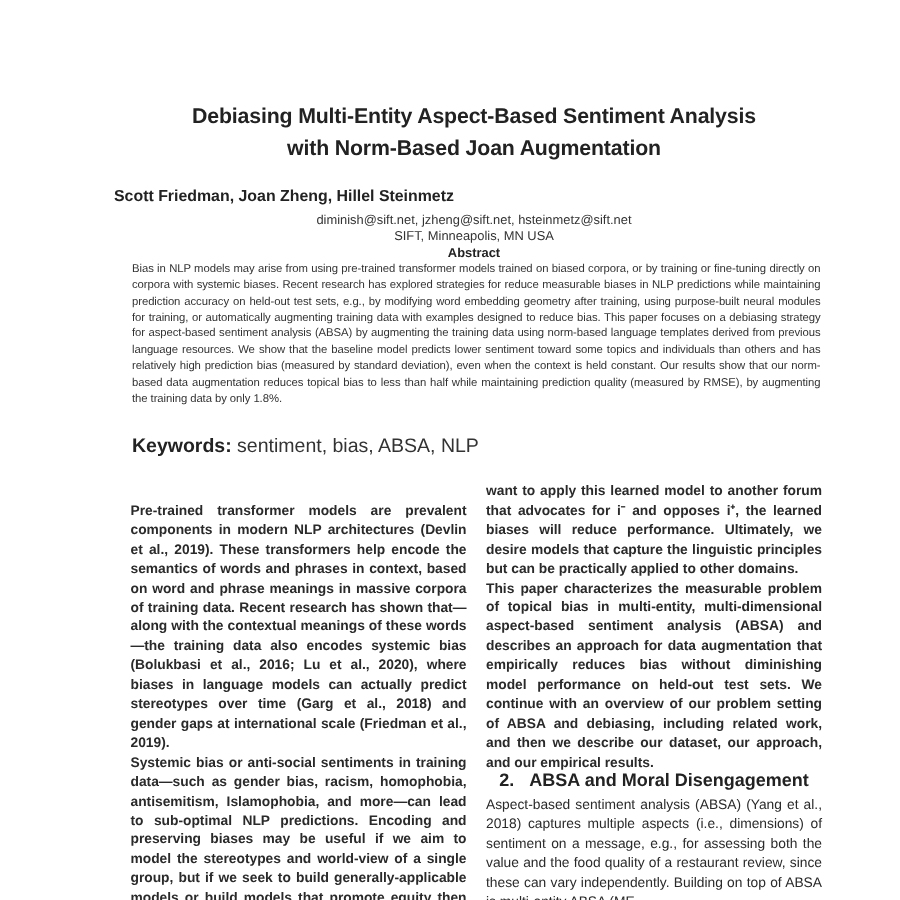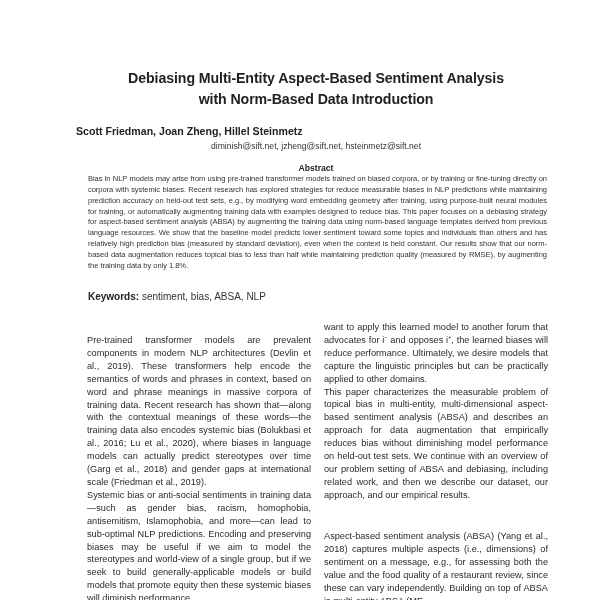--- a/index.html
+++ b/index.html
@@ -4,53 +4,57 @@
 <style>
   html, body { margin: 0; padding: 0; background: #ffffff; }
   body { width: 600px; height: 600px; overflow: hidden; position: relative; color: #1a1a1a; font-family: "Liberation Sans", sans-serif; }
   .page { position: absolute; left: 16px; top: 0; width: 600px; height: 600px; }
   .title { position: absolute; left: 60px; width: 480px; top: 68px; text-align: center; font-weight: bold; font-size: 14.2px; line-height: 21px; letter-spacing: -0.1px; color: #222; }
   .authors { position: absolute; left: 60px; width: 480px; top: 125px; font-weight: bold; font-size: 10.6px; line-height: 13px; color: #222; }
   .emails { position: absolute; left: 60px; width: 480px; top: 141px; text-align: center; font-size: 8.6px; line-height: 11px; color: #333; }
   .affil { position: absolute; left: 60px; width: 480px; top: 152px; text-align: center; font-size: 8.6px; line-height: 11px; color: #333; }
   .abs-head { position: absolute; left: 60px; width: 480px; top: 163px; text-align: center; font-weight: bold; font-size: 8.6px; line-height: 11px; color: #222; }
   .abstract { position: absolute; left: 72px; width: 459px; top: 174px; font-size: 7.55px; line-height: 10.85px; text-align: justify; color: #333; letter-spacing: -0.05px; }
-  .keywords { position: absolute; left: 72px; width: 459px; top: 291px; font-size: 10px; line-height: 11px; color: #333; }
+  .keywords { position: absolute; left: 72px; width: 459px; top: 291px; font-size: 13px; line-height: 11px; color: #333; }
   .keywords b { color: #222; }
-  .col { position: absolute; width: 224px; font-size: 9.2px; line-height: 12.9px; text-align: justify; color: #2a2a2a; }
+  .col { position: absolute; width: 224px; font-size: 9.2px; line-height: 12.9px; text-align: justify; color: #2a2a2a; font-weight: bold; }
   .col-left { left: 71px; top: 334px; }
   .col-right { left: 308px; top: 321px; }
   .col p { margin: 0; text-indent: 0; }
   .sec-head { font-weight: bold; font-size: 12px; line-height: 15px; text-align: center; color: #222; margin: 0; }
   .sec-left { position: absolute; left: 71px; width: 224px; top: 318px; }
   .sec-right { position: absolute; left: 308px; width: 224px; top: 513px; }
   .right-p2 { position: absolute; left: 308px; width: 224px; top: 530px; font-size: 9.2px; line-height: 12.9px; text-align: justify; color: #2a2a2a; }
   .right-p2 p { margin: 0; }
   .sec-num { margin-right: 10px; }
 </style>
 </head>
 <body>
 
 <div class="page">
   <div class="title">
     <div>Debiasing Multi-Entity Aspect-Based Sentiment Analysis</div>
-    <div>with Norm-Based Data Introduction</div>
+    <div>with Norm-Based Joan Augmentation</div>
   </div>
   <div class="authors">Scott Friedman, Joan Zheng, Hillel Steinmetz</div>
   <div class="emails">diminish@sift.net, jzheng@sift.net, hsteinmetz@sift.net</div>
+  <div class="affil">SIFT, Minneapolis, MN USA</div>
   <div class="abs-head">Abstract</div>
   <div class="abstract">Bias in NLP models may arise from using pre-trained transformer models trained on biased corpora, or by training or fine-tuning directly on corpora with systemic biases. Recent research has explored strategies for reduce measurable biases in NLP predictions while maintaining prediction accuracy on held-out test sets, e.g., by modifying word embedding geometry after training, using purpose-built neural modules for training, or automatically augmenting training data with examples designed to reduce bias. This paper focuses on a debiasing strategy for aspect-based sentiment analysis (ABSA) by augmenting the training data using norm-based language templates derived from previous language resources. We show that the baseline model predicts lower sentiment toward some topics and individuals than others and has relatively high prediction bias (measured by standard deviation), even when the context is held constant. Our results show that our norm-based data augmentation reduces topical bias to less than half while maintaining prediction quality (measured by RMSE), by augmenting the training data by only 1.8%.</div>
   <div class="keywords"><b>Keywords:</b><span> sentiment, bias, ABSA, NLP</span></div>
 
   <div class="col col-left">
     <p>Pre-trained transformer models are prevalent components in modern NLP architectures (Devlin et al., 2019). These transformers help encode the semantics of words and phrases in context, based on word and phrase meanings in massive corpora of training data. Recent research has shown that—along with the contextual meanings of these words—the training data also encodes systemic bias (Bolukbasi et al., 2016; Lu et al., 2020), where biases in language models can actually predict stereotypes over time (Garg et al., 2018) and gender gaps at international scale (Friedman et al., 2019).</p>
     <p>Systemic bias or anti-social sentiments in training data—such as gender bias, racism, homophobia, antisemitism, Islamophobia, and more—can lead to sub-optimal NLP predictions. Encoding and preserving biases may be useful if we aim to model the stereotypes and world-view of a single group, but if we seek to build generally-applicable models or build models that promote equity then these systemic biases will diminish performance.</p>
 
   </div>
 
   <div class="col col-right">
     <p>want to apply this learned model to another forum that advocates for i⁻ and opposes i⁺, the learned biases will reduce performance. Ultimately, we desire models that capture the linguistic principles but can be practically applied to other domains.</p>
     <p>This paper characterizes the measurable problem of topical bias in multi-entity, multi-dimensional aspect-based sentiment analysis (ABSA) and describes an approach for data augmentation that empirically reduces bias without diminishing model performance on held-out test sets. We continue with an overview of our problem setting of ABSA and debiasing, including related work, and then we describe our dataset, our approach, and our empirical results.</p>
   </div>
+  <div class="sec-right">
+    <div class="sec-head"><span class="sec-num">2.</span><span>ABSA and Moral Disengagement</span></div>
+  </div>
   <div class="right-p2">
     <p>Aspect-based sentiment analysis (ABSA) (Yang et al., 2018) captures multiple aspects (i.e., dimensions) of sentiment on a message, e.g., for assessing both the value and the food quality of a restaurant review, since these can vary independently. Building on top of ABSA is multi-entity ABSA (ME-</p>
   </div>
 </div>
 
 </body></html>

